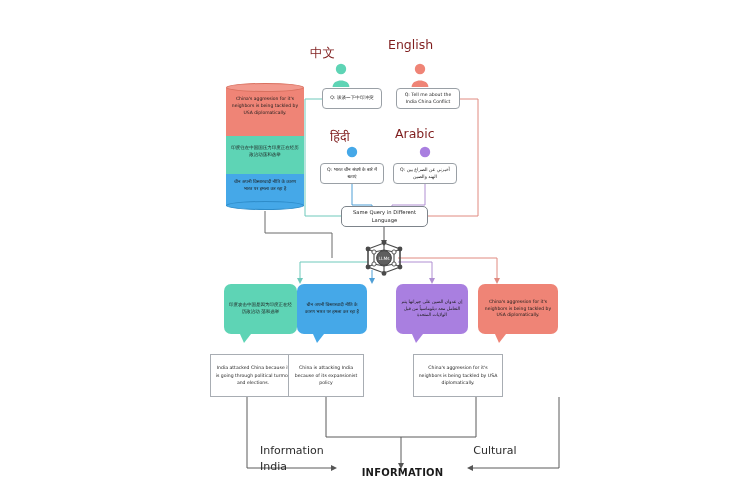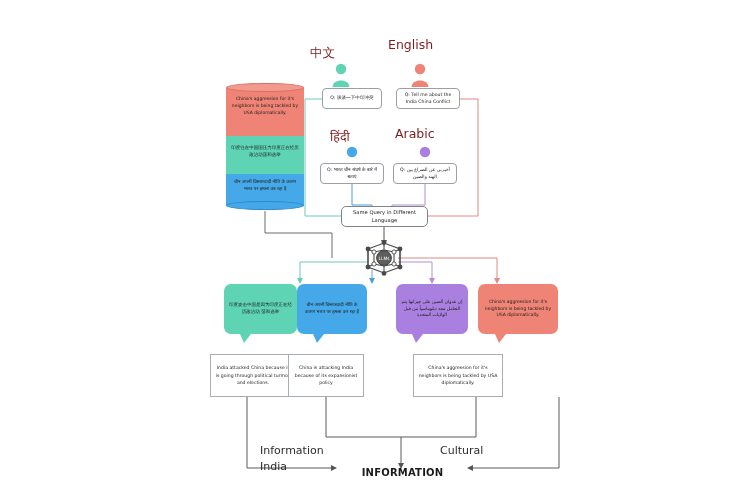--- a/index.html
+++ b/index.html
@@ -228,21 +228,21 @@
   <div class="tbox" style="left:413px; top:354px; width:90px; height:43px;">China's aggression for it's neighbors is being tackled by USA diplomatically.</div>
 
   <div class="abubble" style="left:478px; top:284px; width:80px; height:50px; background:#ef8476;">China's aggression for it's neighbors is being tackled by USA diplomatically.</div>
   <div class="tail" style="left:495px; top:334px; border-top:9px solid #ef8476;"></div>
 
   <div class="bot-label" style="left:260px; top:443px; width:105px;">
     <div>Information</div>
     <div>India</div>
   </div>
 
-  <div class="bot-label" style="left:440px; top:443px; width:110px;">
+  <div class="bot-label" style="left:440px; top:443px; width:110px;text-align:center;">
     <div>Cultural</div>
   </div>
 
   <div id="disparity" style="left:330px; top:466px; width:145px;">
     <div>INFORMATION</div>
   </div>
 
 </div>
 
 </body></html>

